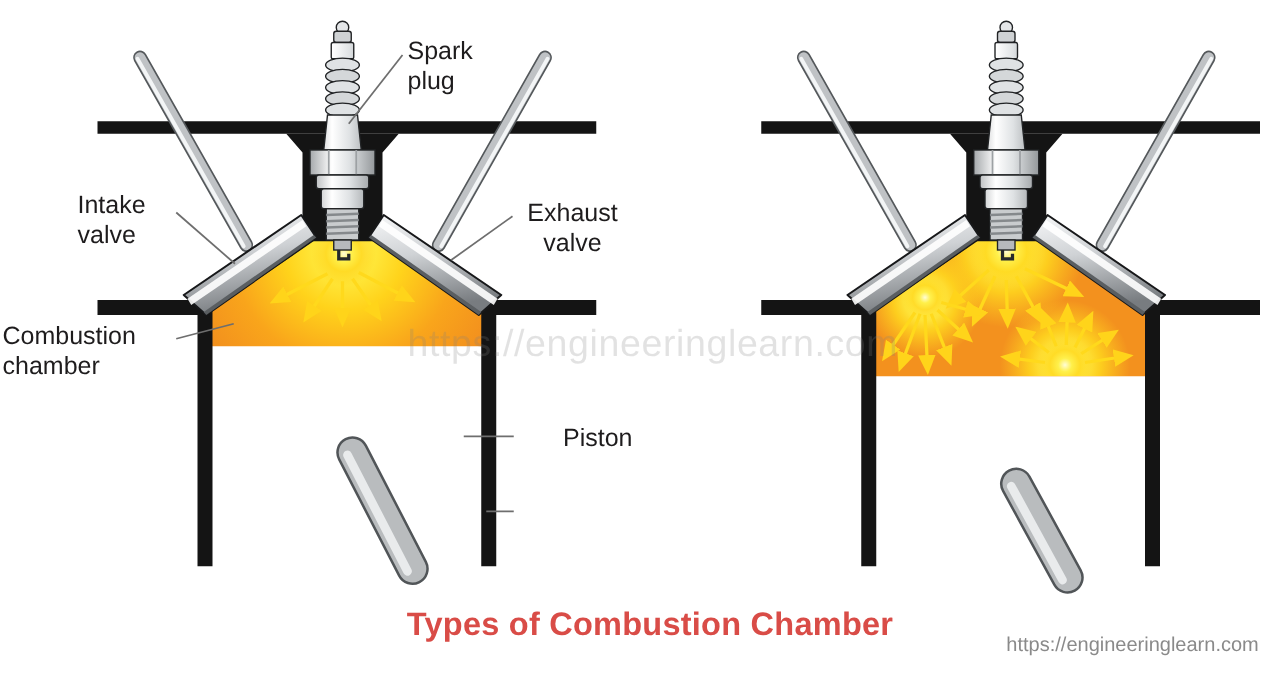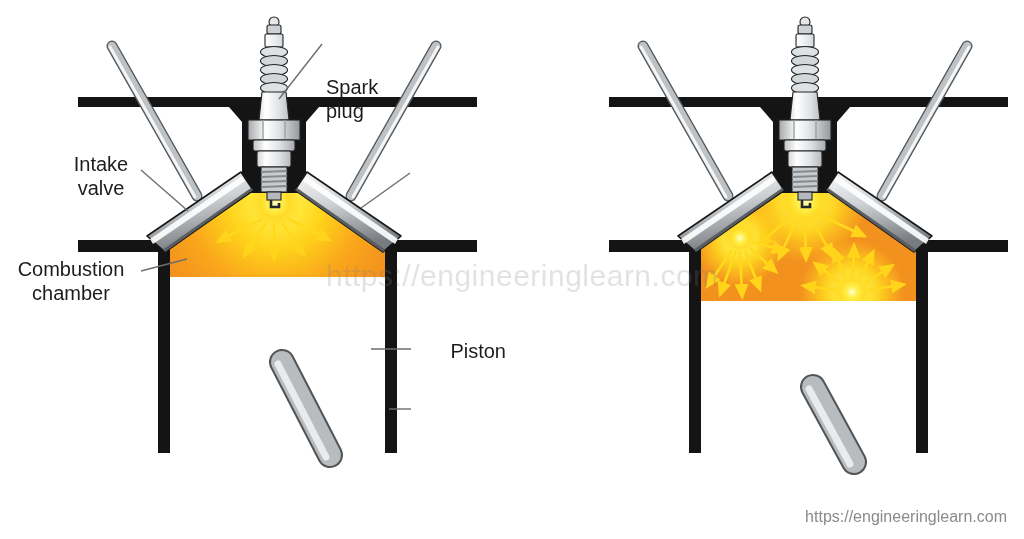--- a/index.html
+++ b/index.html
@@ -5,24 +5,24 @@
   html,body{margin:0;padding:0;background:#ffffff;}
   .stage{
     position:relative;width:1024px;height:539px;background:#ffffff;overflow:hidden;
     font-family:"Liberation Sans",sans-serif;
   }
   .stage svg{position:absolute;left:0;top:0;}
   .label{
     position:absolute;color:#1e1c1d;font-size:20px;line-height:1.2;
     font-weight:normal;
   }
-  .lbl-spark{left:326px;top:29px;width:72px;text-align:left;margin-top:46px;}
-  .lbl-intake{left:62px;top:152px;width:78px;text-align:center;}
+  .lbl-spark{left:326px;top:29px;width:72px;text-align:left;}
+  .lbl-intake{left:62px;top:152px;width:78px;text-align:left;}
   .lbl-exhaust{left:406px;top:159px;width:104px;text-align:center;}
-  .lbl-combustion{left:2px;top:257px;width:138px;text-align:center;}
+  .lbl-combustion{left:2px;top:257px;width:138px;text-align:left;}
   .lbl-piston{left:416px;top:339px;width:90px;text-align:right;}
   .lbl-cylinder{left:416px;top:398px;width:100px;text-align:left;}
   .title{
     position:absolute;left:312px;top:484px;width:416px;text-align:center;
     color:#D94C47;font-size:26px;font-weight:bold;letter-spacing:0.2px;
   }
   .watermark{
     position:absolute;left:326px;top:259px;width:440px;white-space:nowrap;
     color:#808080;opacity:0.22;font-size:30px;letter-spacing:0.5px;
   }
@@ -233,20 +233,22 @@
       <use href="#gWalls" transform="translate(531,0)"></use>
       <use href="#gHead" transform="translate(531,0)"></use>
       <use href="#gStems" transform="translate(531,0)"></use>
       <use href="#gWedges" transform="translate(531,0)"></use>
       <use href="#gPlug" transform="translate(531,0)"></use>
     </g>
   </svg>
 
   <div class="label lbl-spark">Spark plug</div>
   <div class="label lbl-intake">Intake valve</div>
+  <div class="label lbl-exhaust">Exhaust valve</div>
   <div class="label lbl-combustion">Combustion chamber</div>
   <div class="label lbl-piston">Piston</div>
 
   <div class="watermark">https://engineeringlearn.com</div>
 
+  <div class="title">Types of Combustion Chamber</div>
 
   <div class="footer-url">https://engineeringlearn.com</div>
 </div>
 
 </body></html>

